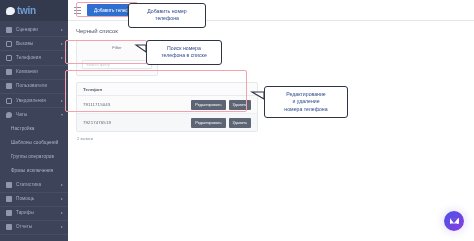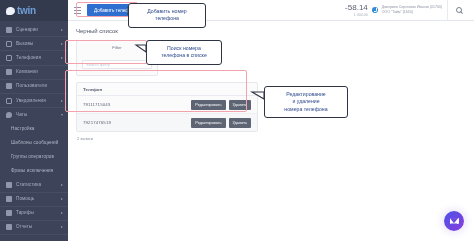--- a/index.html
+++ b/index.html
@@ -393,35 +393,20 @@
   <div id="main">
 
     <div id="topbar">
       <div class="burger">
         <i></i>
           <i></i>
           <i></i>
       </div>
       <button class="add-phone-btn">Добавить телефон</button>
 
-      <div class="topbar-right">
-        <div class="balance-wrap">
-          <div class="balance-main">-58.14</div>
-          <div class="balance-sub">1 000.00</div>
-        </div>
-        <span class="acct-dot"></span>
-        <div class="acct-text">
-          <div class="acct-line">Дмитриев Сергеевич Иванов (01700)</div>
-          <div class="acct-line">ООО "Тайм" (1650)</div>
-        </div>
-        <div class="search-sep"></div>
-        <div class="search-icon-btn">
-          <span class="mag"></span>
-        </div>
-      </div>
     </div>
 
     <div id="page-bg"></div>
 
     <div id="content">
       <div id="content-layer">
         <div class="page-title">Черный список</div>
 
         <div class="filter-card">
           <div class="filter-head">

